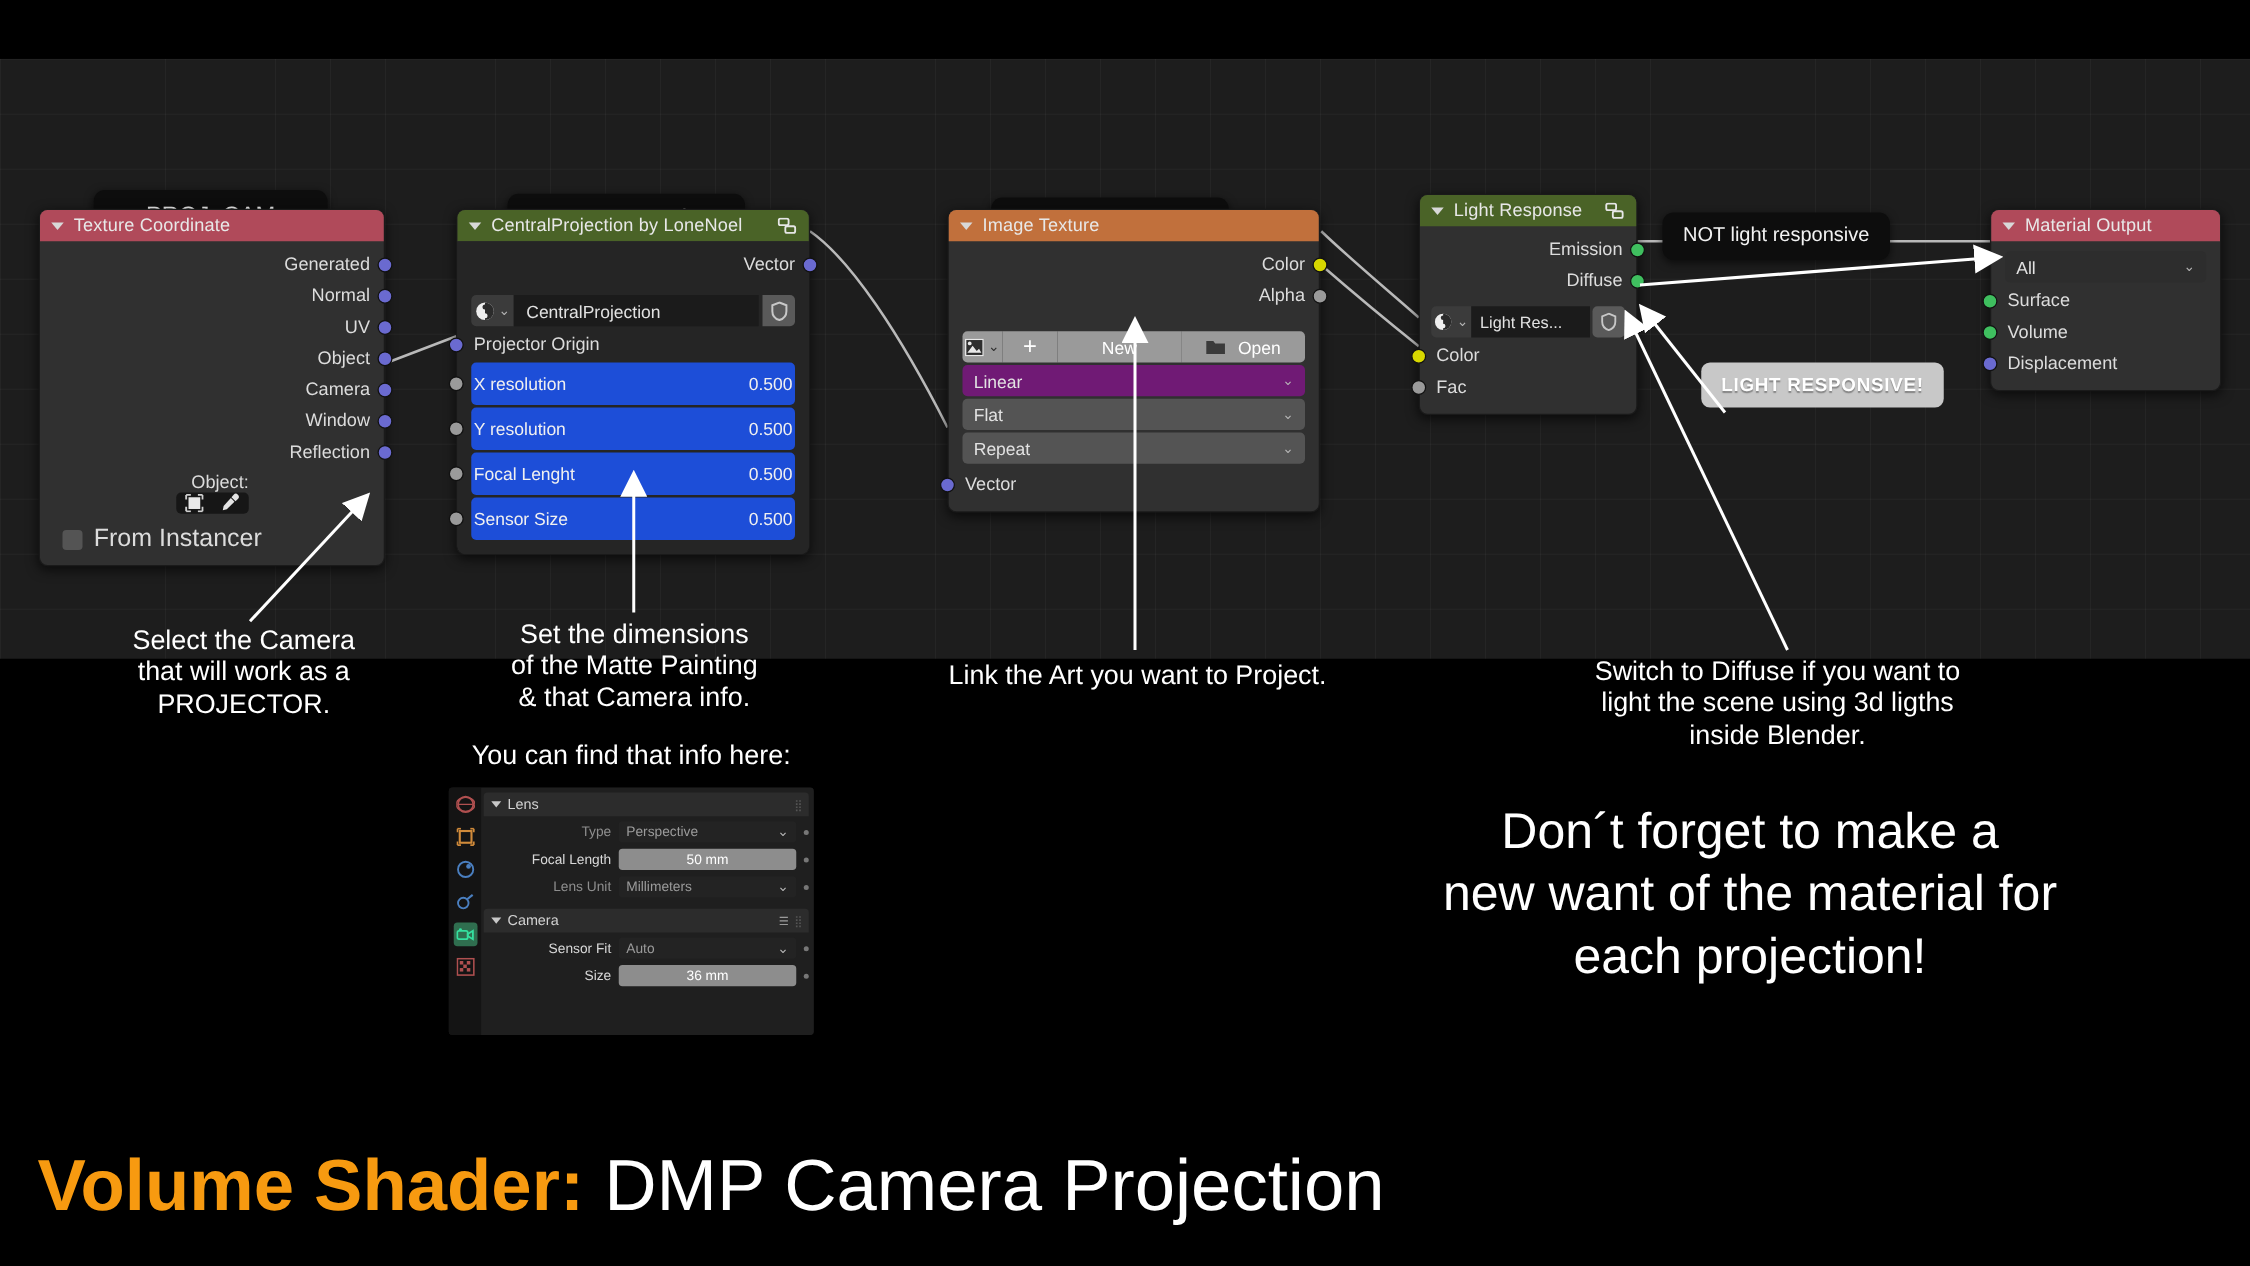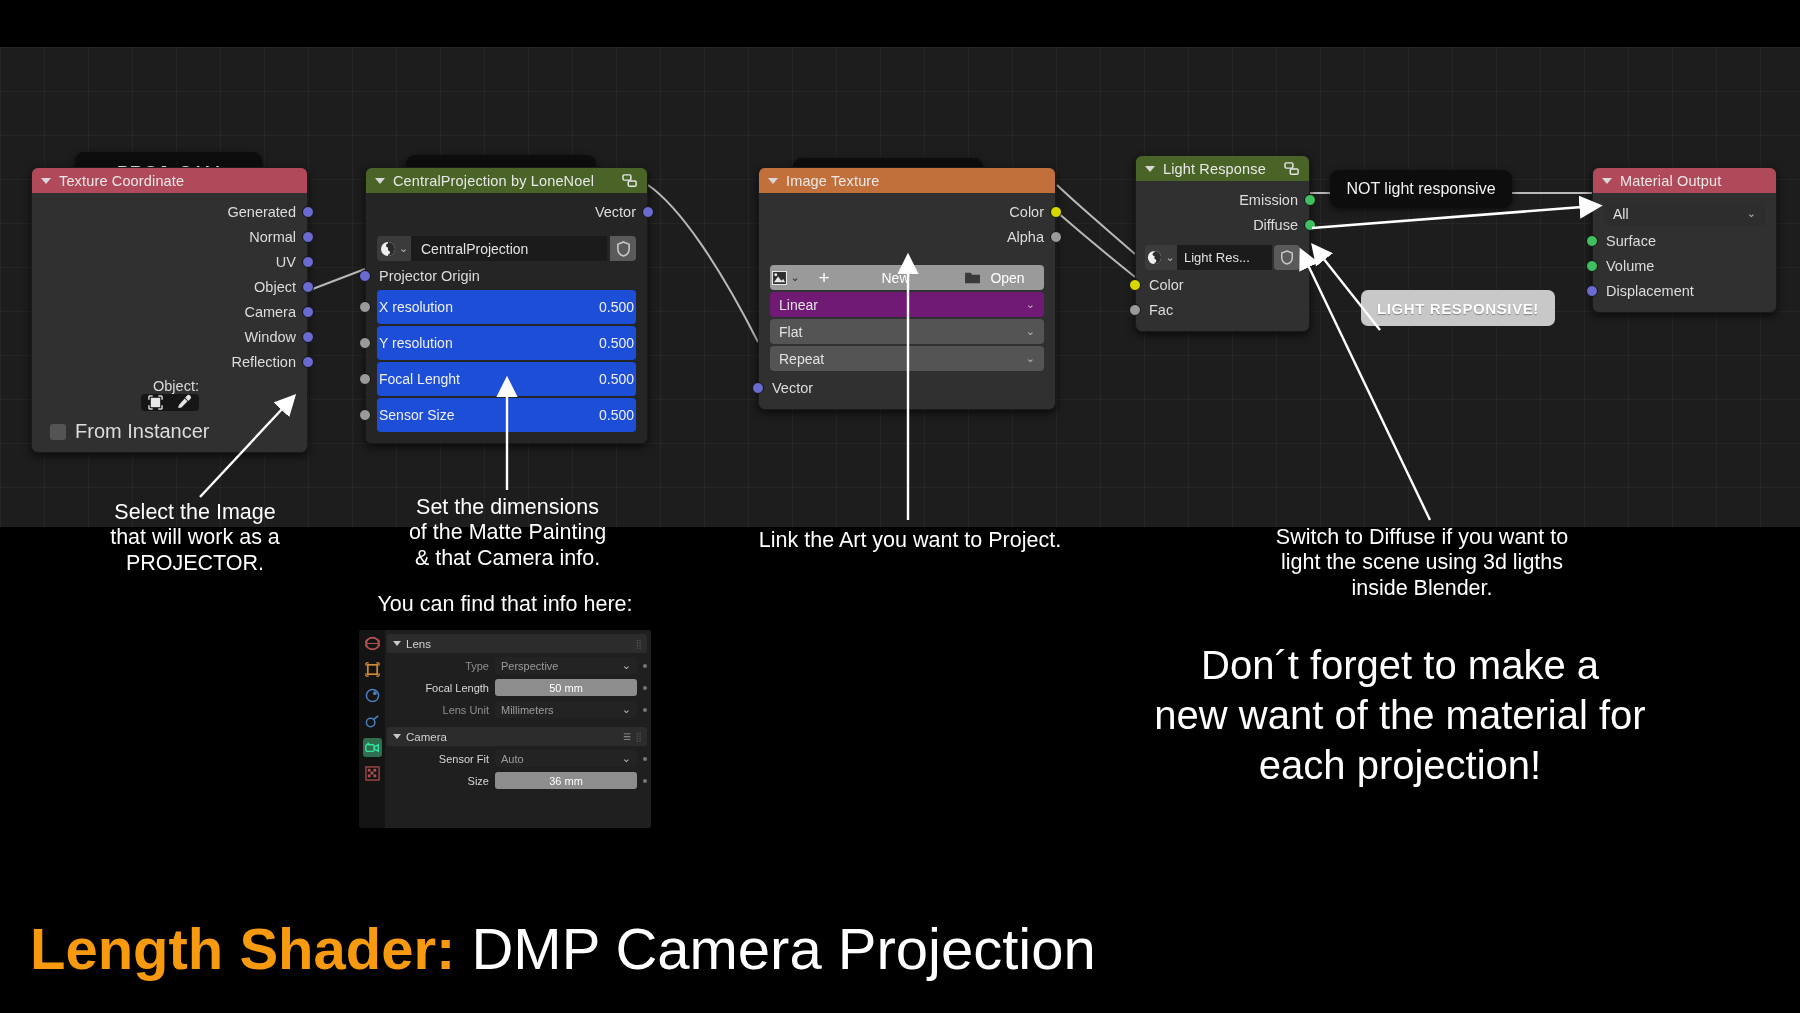--- a/index.html
+++ b/index.html
@@ -537,21 +537,21 @@
   <line x1="908" y1="520" x2="908" y2="272" stroke="#ffffff" stroke-width="2.4" marker-end="url(#ah)"></line>
 
   <line x1="1430" y1="520" x2="1308" y2="265" stroke="#ffffff" stroke-width="2.4" marker-end="url(#ah)"></line>
 
   <line x1="1380" y1="330" x2="1323" y2="258" stroke="#ffffff" stroke-width="2.4" marker-end="url(#ah)"></line>
 
   <line x1="1312" y1="228" x2="1582" y2="207" stroke="#ffffff" stroke-width="2.6" marker-end="url(#ah)"></line>
 </svg>
 
 <div class="annot" style="left:90px; top:500px; width:210px;">
-  <div>Select the Image</div>
+  <div>Select the Camera</div>
   <div>that will work as a</div>
   <div>PROJECTOR.</div>
 </div>
 
 <div class="annot" style="left:385px; top:495px; width:245px;">
   <div>Set the dimensions</div>
   <div>of the Matte Painting</div>
   <div>&amp; that Camera info.</div>
 </div>
 
@@ -673,14 +673,14 @@
       <span class="p-lbl strong">Size</span>
       <span class="p-val slider">
         <span>36 mm</span>
       </span>
       <span class="p-dot"></span>
     </div>
   </div>
 </div>
 
 <div id="title">
-  <span class="accent">Length Shader:</span><span class="rest"> DMP Camera Projection</span>
+  <span class="accent">Volume Shader:</span><span class="rest"> DMP Camera Projection</span>
 </div>
 
 </body></html>

